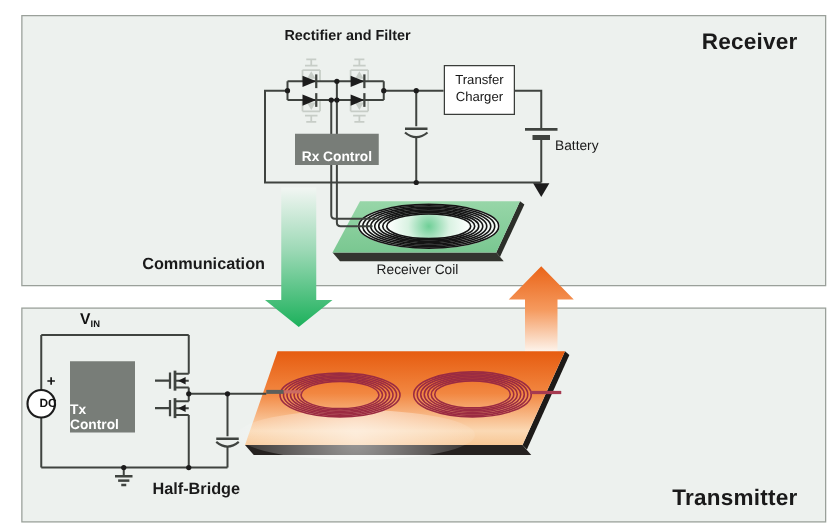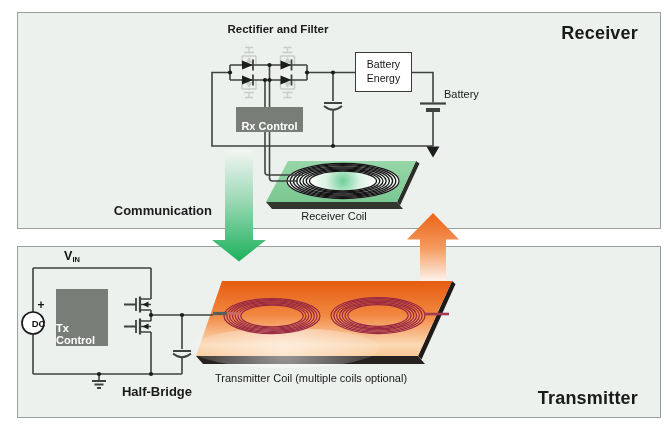--- a/index.html
+++ b/index.html
@@ -214,38 +214,37 @@
   </svg>
 
   <div class="lbl b11 ctr" style="left:278px;top:29px;">Rectifier and Filter</div>
   <div class="lbl title" style="right:32px;top:23px;">Receiver</div>
 
   <div class="graybox" id="rx-control-box">
     <span>Rx Control</span>
   </div>
 
   <div id="battery-charger-box">
-    <span>Battery Energy</span>
+    <span>Transfer Charger</span>
   </div>
 
-  <div class="lbl n11" style="left:444px;top:88px;">Battery</div>
+  <div class="lbl n11" style="left:444px;top:111px;">Battery</div>
 
   <div class="lbl n11 ctr" style="left:334px;top:216px;">Receiver Coil</div>
 
   <div class="lbl b12" style="right:458px;top:203px;">Communication</div>
 
 
   <div id="vin-label" class="ctr"><span>V</span><span class="sub">IN</span></div>
 
   <div id="plus-sign" class="ctr">+</div>
   <div id="dc-label" class="ctr">DC</div>
 
   <div class="graybox" id="tx-control-box">
     <span>Tx Control</span>
   </div>
 
   <div class="lbl b12 ctr" style="left:157px;top:391px;">Half-Bridge</div>
 
-  <div class="lbl n11 ctr" style="left:311px;top:378px;">Transmitter Coil (multiple coils optional)</div>
 
   <div class="lbl title" style="right:32px;top:388px;">Transmitter</div>
 
 </div>
 
 </body></html>

